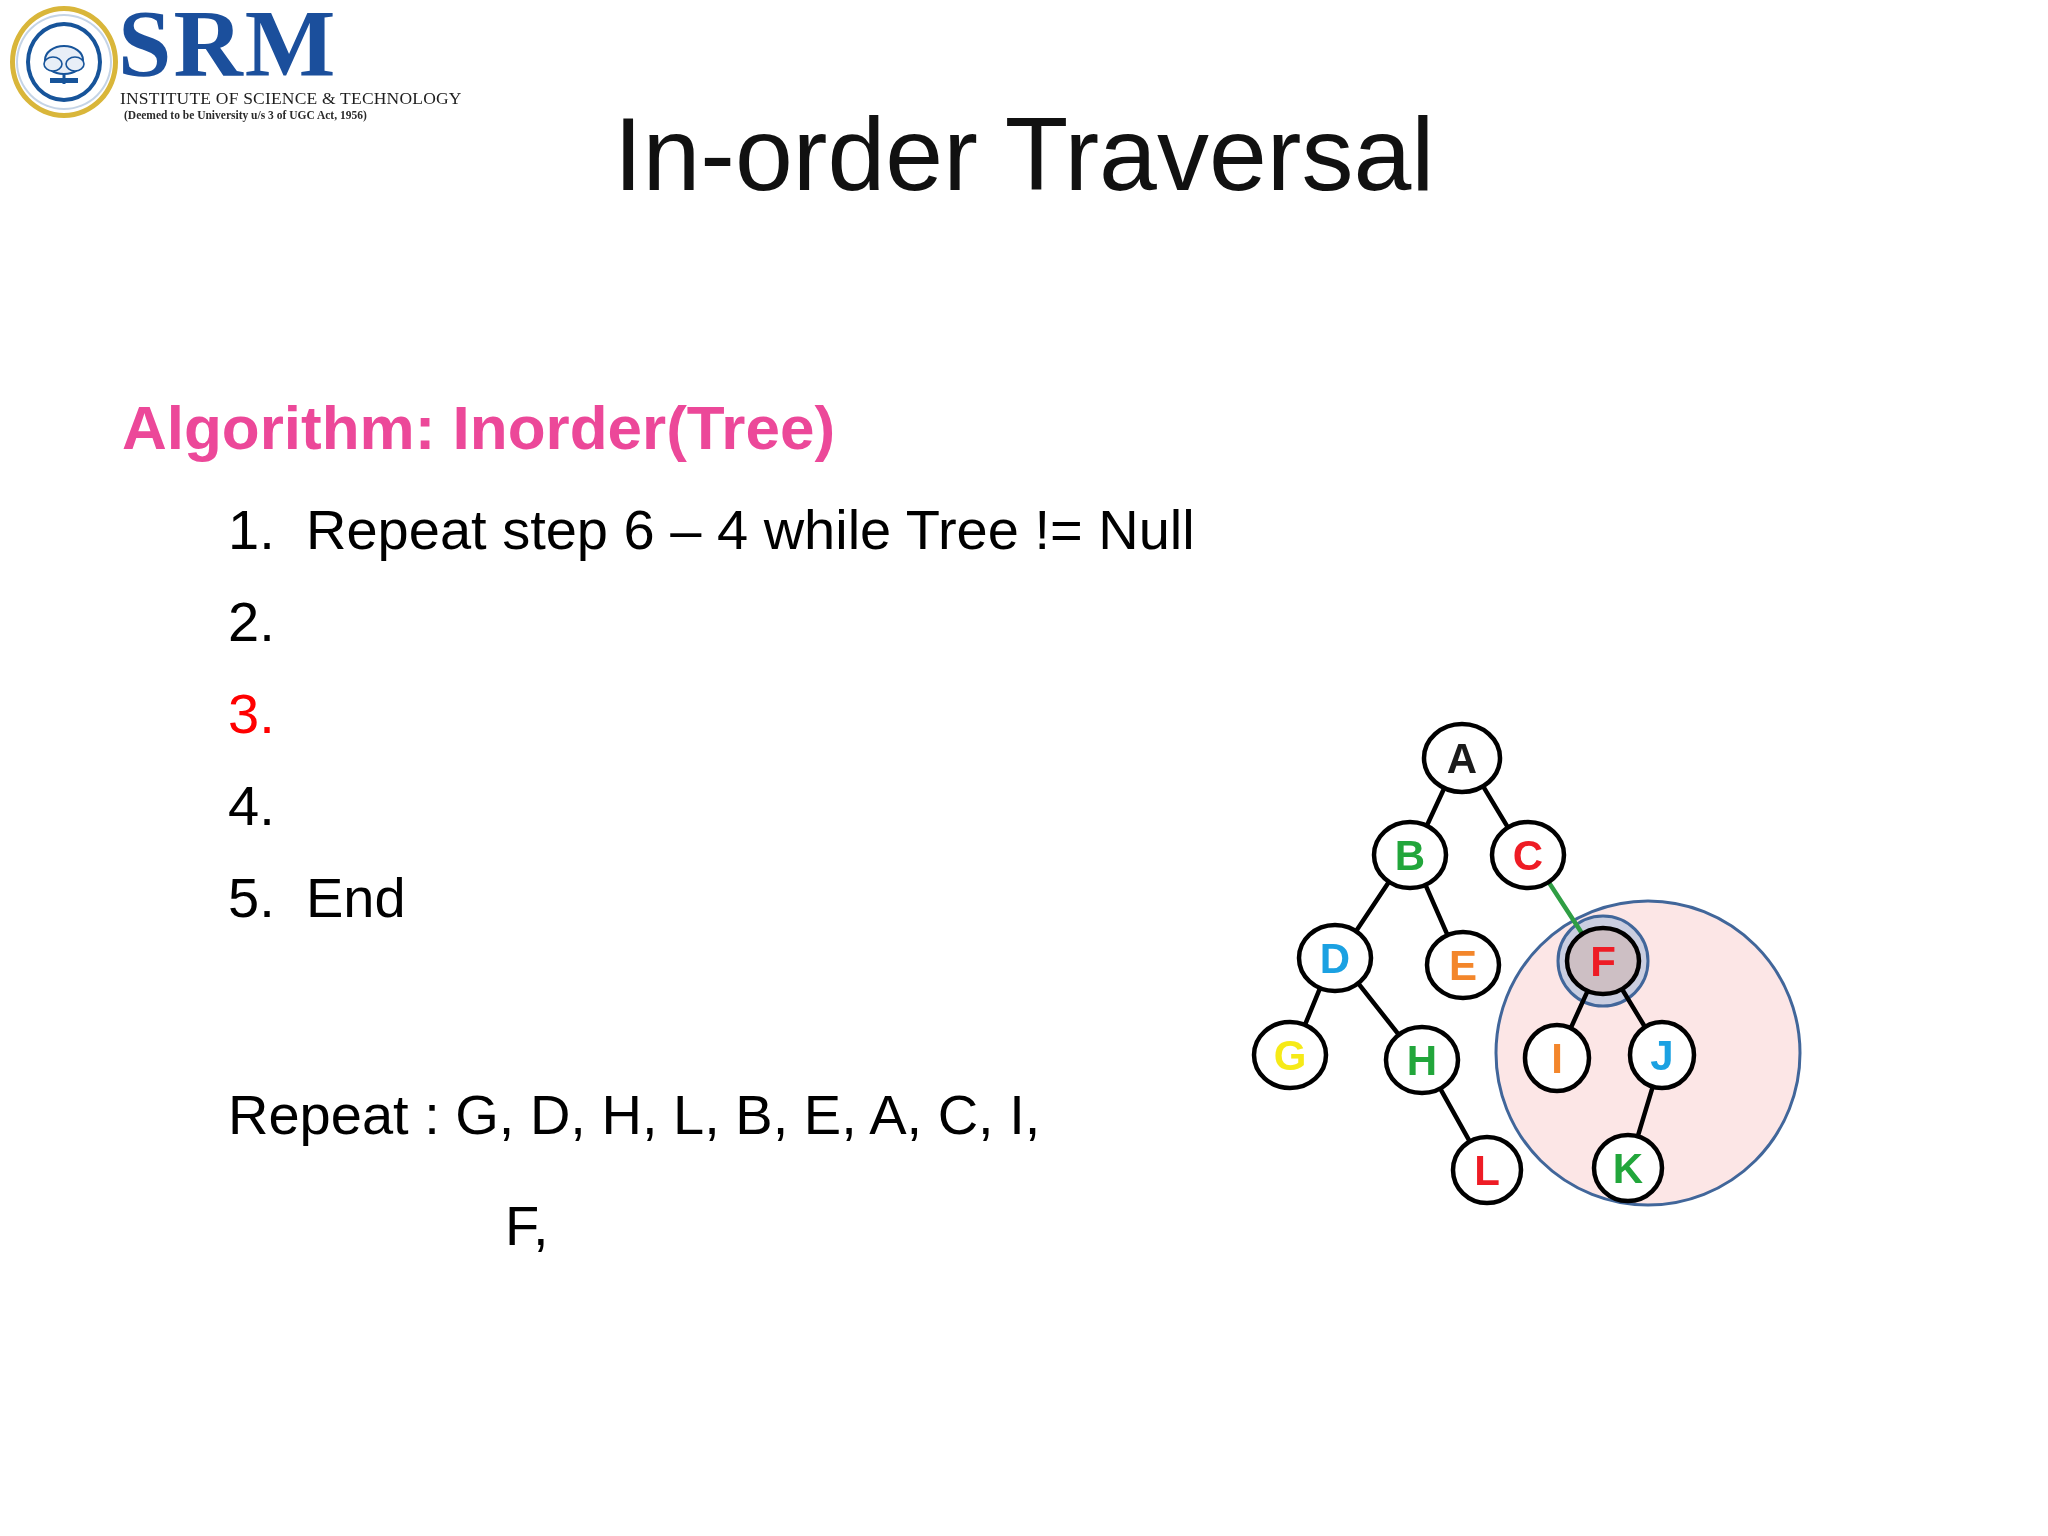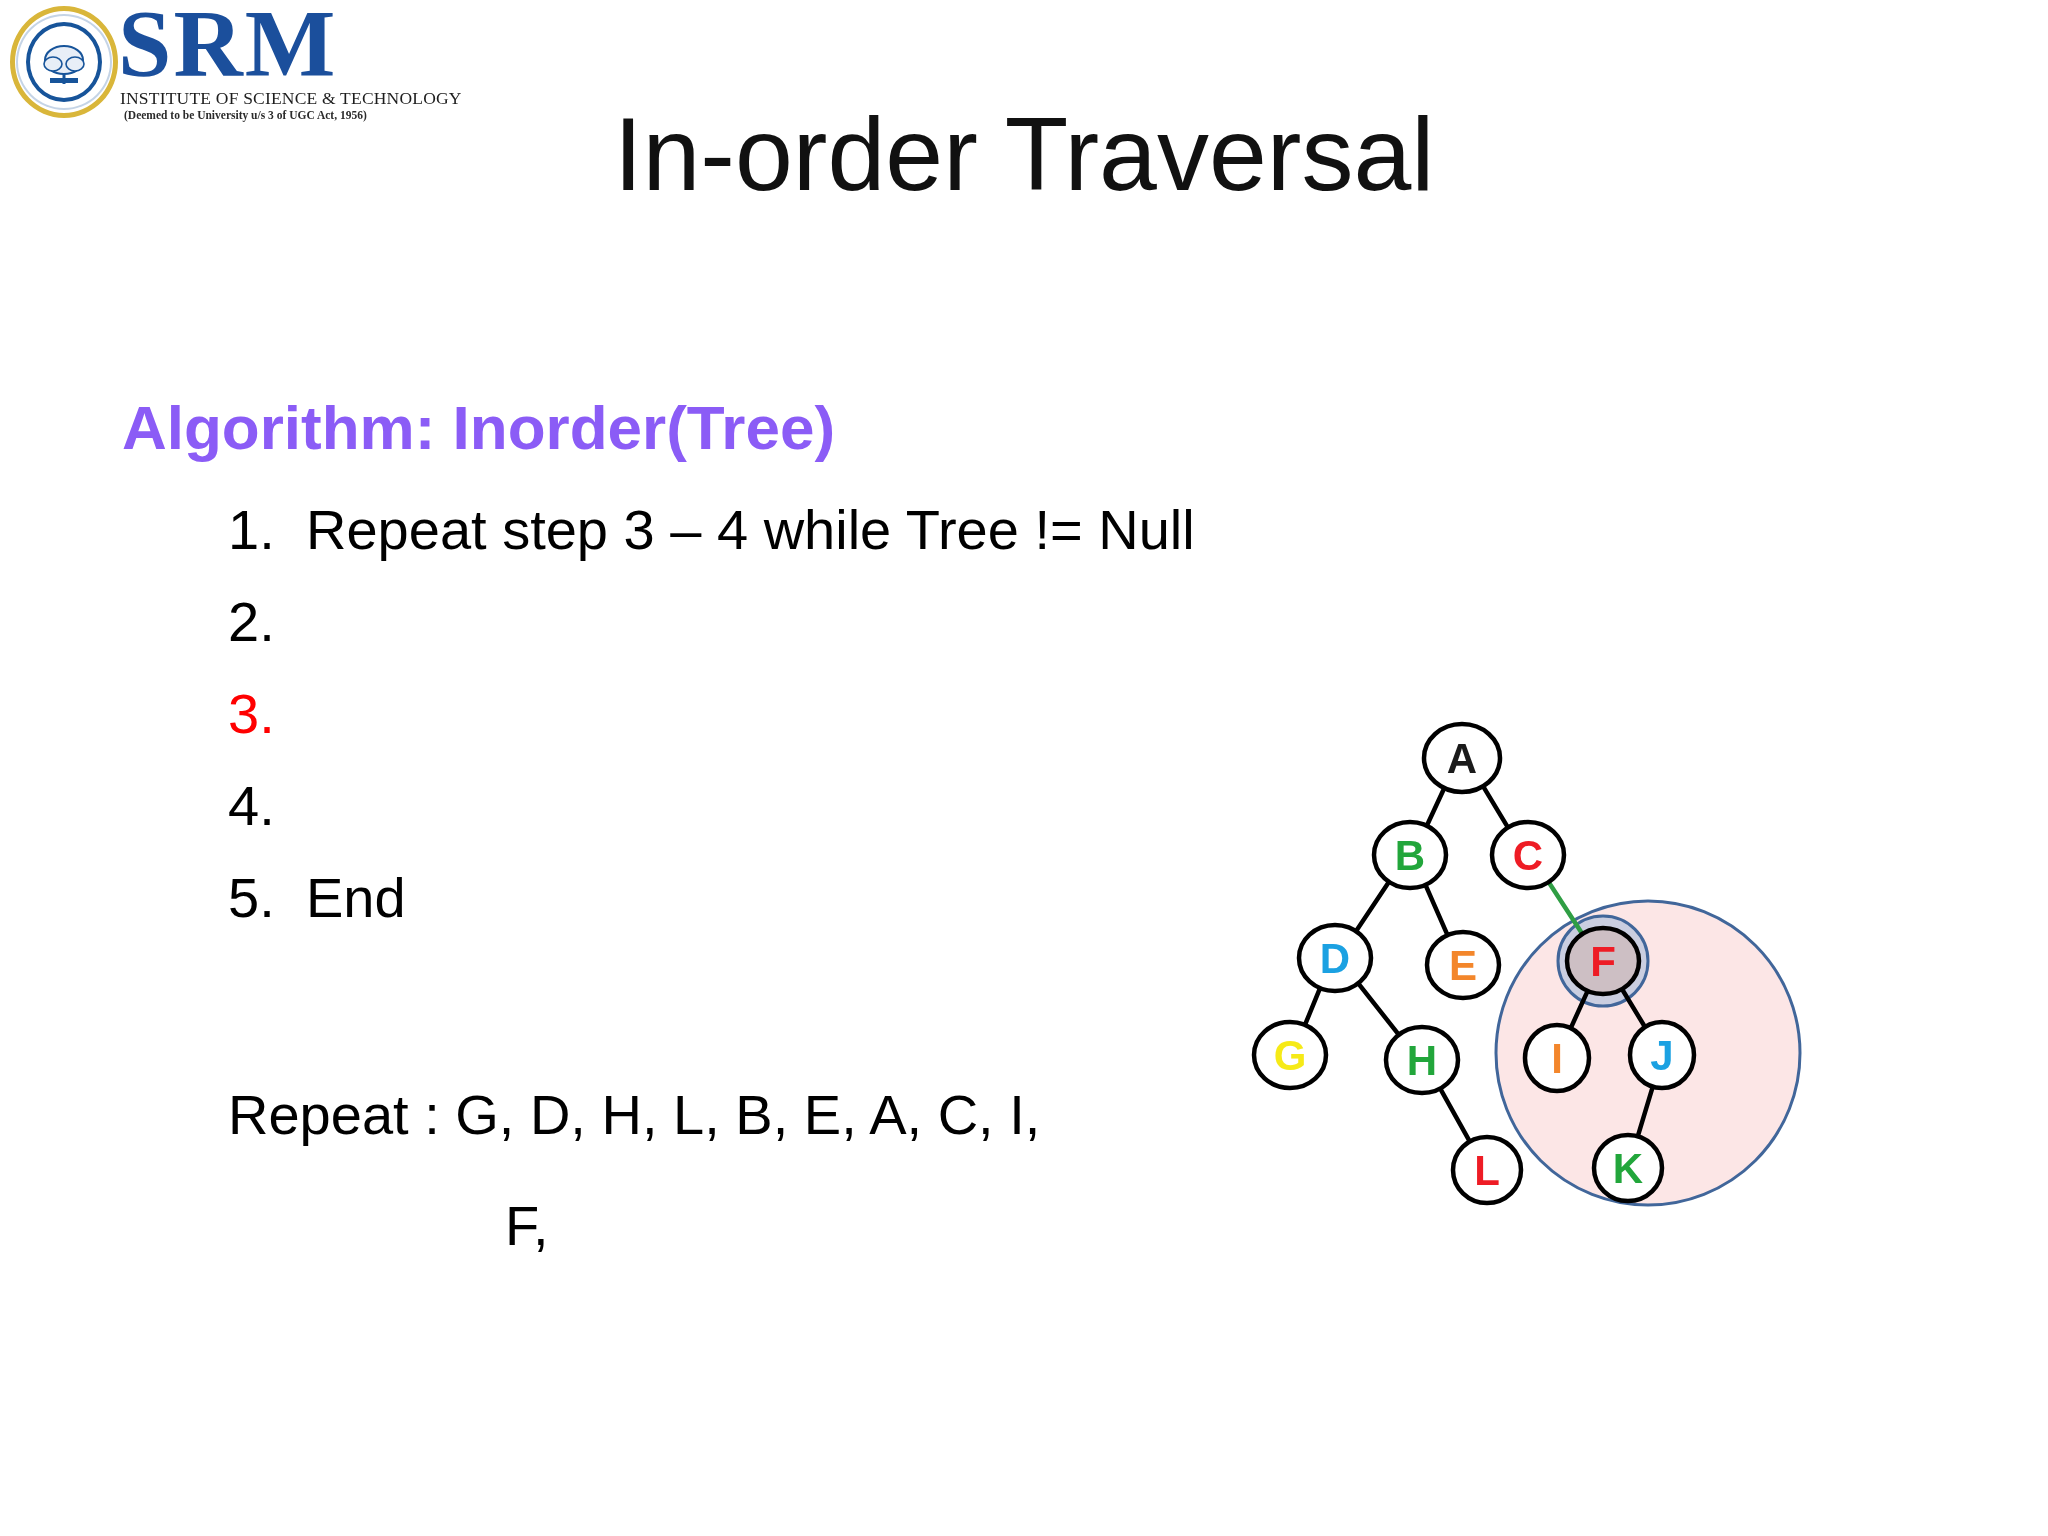--- a/index.html
+++ b/index.html
@@ -22,21 +22,21 @@
   #logo .inst{position:absolute;left:112px;top:86px;font-family:"Liberation Serif",serif;
       font-weight:normal;font-size:17.5px;letter-spacing:.2px;color:#1d1d1d;white-space:nowrap;}
   #logo .deemed{position:absolute;left:116px;top:107px;font-family:"Liberation Serif",serif;
       font-weight:bold;font-size:11.5px;color:#2b2b2b;white-space:nowrap;}
 
   
   #title{position:absolute;left:0;top:98px;width:2048px;text-align:center;
       font-size:104px;line-height:112px;font-weight:400;color:#111;}
 
   
-  #algo-heading{position:absolute;left:122px;top:392px;font-size:62px;font-weight:bold;color:#8b5cf6;text-align:center;}
+  #algo-heading{position:absolute;left:122px;top:392px;font-size:62px;font-weight:bold;color:#ec4899;text-align:center;}
   #steps{position:absolute;left:228px;top:500px;width:1200px;}
   .step{display:flex;align-items:baseline;margin-bottom:32px;font-size:56px;line-height:60px;}
   .step .num{width:78px;flex:0 0 78px;}
   .step .txt{white-space:nowrap;}
   .step.hl{color:#ff0000;}
   #result{position:absolute;left:228px;top:1085px;font-size:56px;line-height:60px;white-space:nowrap;}
   #result2{position:absolute;left:505px;top:1196px;font-size:56px;line-height:60px;}
 
   
   #tree{position:absolute;left:1230px;top:700px;width:790px;height:640px;}
@@ -62,21 +62,21 @@
   <div class="deemed">(Deemed to be University u/s 3 of UGC Act, 1956)</div>
 </div>
 
 <div id="title">In-order Traversal</div>
 
 <div id="algo-heading">Algorithm: Inorder(Tree)</div>
 
 <div id="steps">
   <div class="step">
     <span class="num">1.</span>
-    <span class="txt">Repeat step 3 – 4 while Tree != Null</span>
+    <span class="txt">Repeat step 6 – 4 while Tree != Null</span>
   </div>
   <div class="step">
     <span class="num">2.</span>
   </div>
   <div class="step hl">
     <span class="num">3.</span>
   </div>
   <div class="step">
     <span class="num">4.</span>
   </div>

